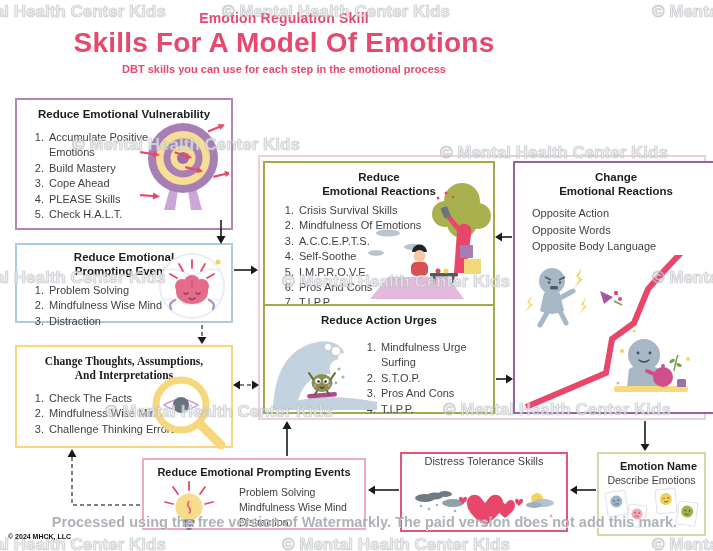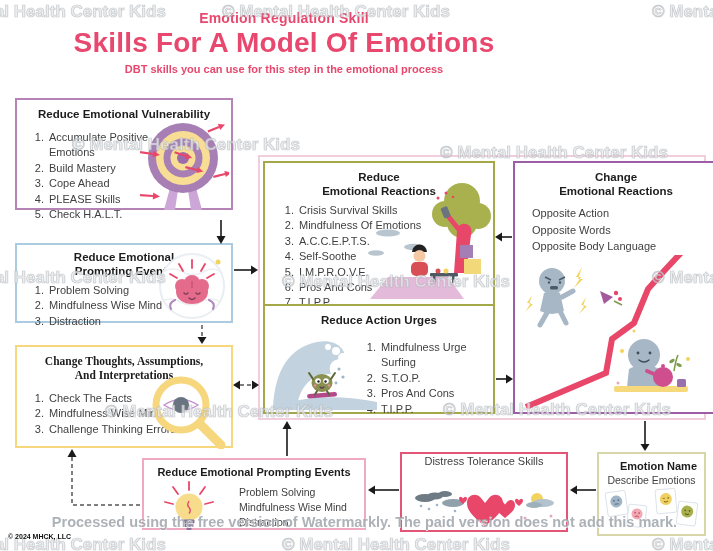--- a/index.html
+++ b/index.html
@@ -10,21 +10,21 @@
   .eyebrow{font-size:14px;font-weight:800;color:#e8486e;letter-spacing:.2px;}
   .title{font-size:28px;font-weight:800;color:#e8486e;line-height:1.08;margin-top:2px;letter-spacing:.2px;}
   .subtitle{font-size:11px;font-weight:600;color:#e8486e;margin-top:5px;}
   
   .box{position:absolute;background:#fff;border:2px solid #ccc;box-sizing:border-box;z-index:4;}
   .box-title{font-size:11.5px;font-weight:700;color:#1c1c1c;text-align:center;line-height:1.25;padding-top:7px;}
   ol.list{margin:4px 0 0 0;padding-left:24px;font-size:11px;color:#3f3f3f;line-height:1.4;}
   ol.list li{padding-left:2px;}
   .plainlines{font-size:11px;color:#3f3f3f;line-height:1.5;}
   
-  #box-vuln{left:15px;top:98px;width:218px;height:112px;border-color:#b583b5;}
+  #box-vuln{left:15px;top:98px;width:218px;height:132px;border-color:#b583b5;}
   #box-vuln ol{position:absolute;left:6px;top:26px;width:122px;}
   #box-prompt-left{left:15px;top:243px;width:218px;height:80px;border-color:#abcbe0;}
   #box-prompt-left .box-title{padding:5px 28px 0;}
   #box-prompt-left ol{position:absolute;left:6px;top:34px;width:148px;}
   #box-thoughts{left:15px;top:345px;width:218px;height:103px;border-color:#f6d77d;}
   #box-thoughts .box-title{padding:7px 24px 0;font-family:Liberation Serif, serif;}
   #box-thoughts ol{position:absolute;left:6px;top:40px;width:140px;}
   #container-center{left:258px;top:155px;width:448px;height:265px;border:2px solid #f2cedd;background:#fff;z-index:3;}
   #box-reduce-react{left:263px;top:161px;width:232px;height:145px;border-color:#a4a848;}
   #box-reduce-react ol{position:absolute;left:8px;top:36px;width:156px;}
@@ -52,21 +52,21 @@
   .copyright{position:absolute;left:8px;top:533px;font-size:7px;font-weight:700;color:#101010;z-index:32;}
 </style>
 </head>
 <body>
 
 <div id="canvas">
 
   <div class="header">
     <div class="eyebrow">Emotion Regulation Skill</div>
     <div class="title">Skills For A Model Of Emotions</div>
-    <div class="subtitle">DBT skills you can use for this step in the emotional process</div>
+    <div class="subtitle">DBT skills you can use for each step in the emotional process</div>
   </div>
 
   <div class="box" id="box-vuln">
     <div class="box-title">Reduce Emotional Vulnerability</div>
     <ol class="list">
       <li>Accumulate Positive Emotions</li>
       <li>Build Mastery</li>
       <li>Cope Ahead</li>
       <li>PLEASE Skills</li>
       <li>Check H.A.L.T.</li>

